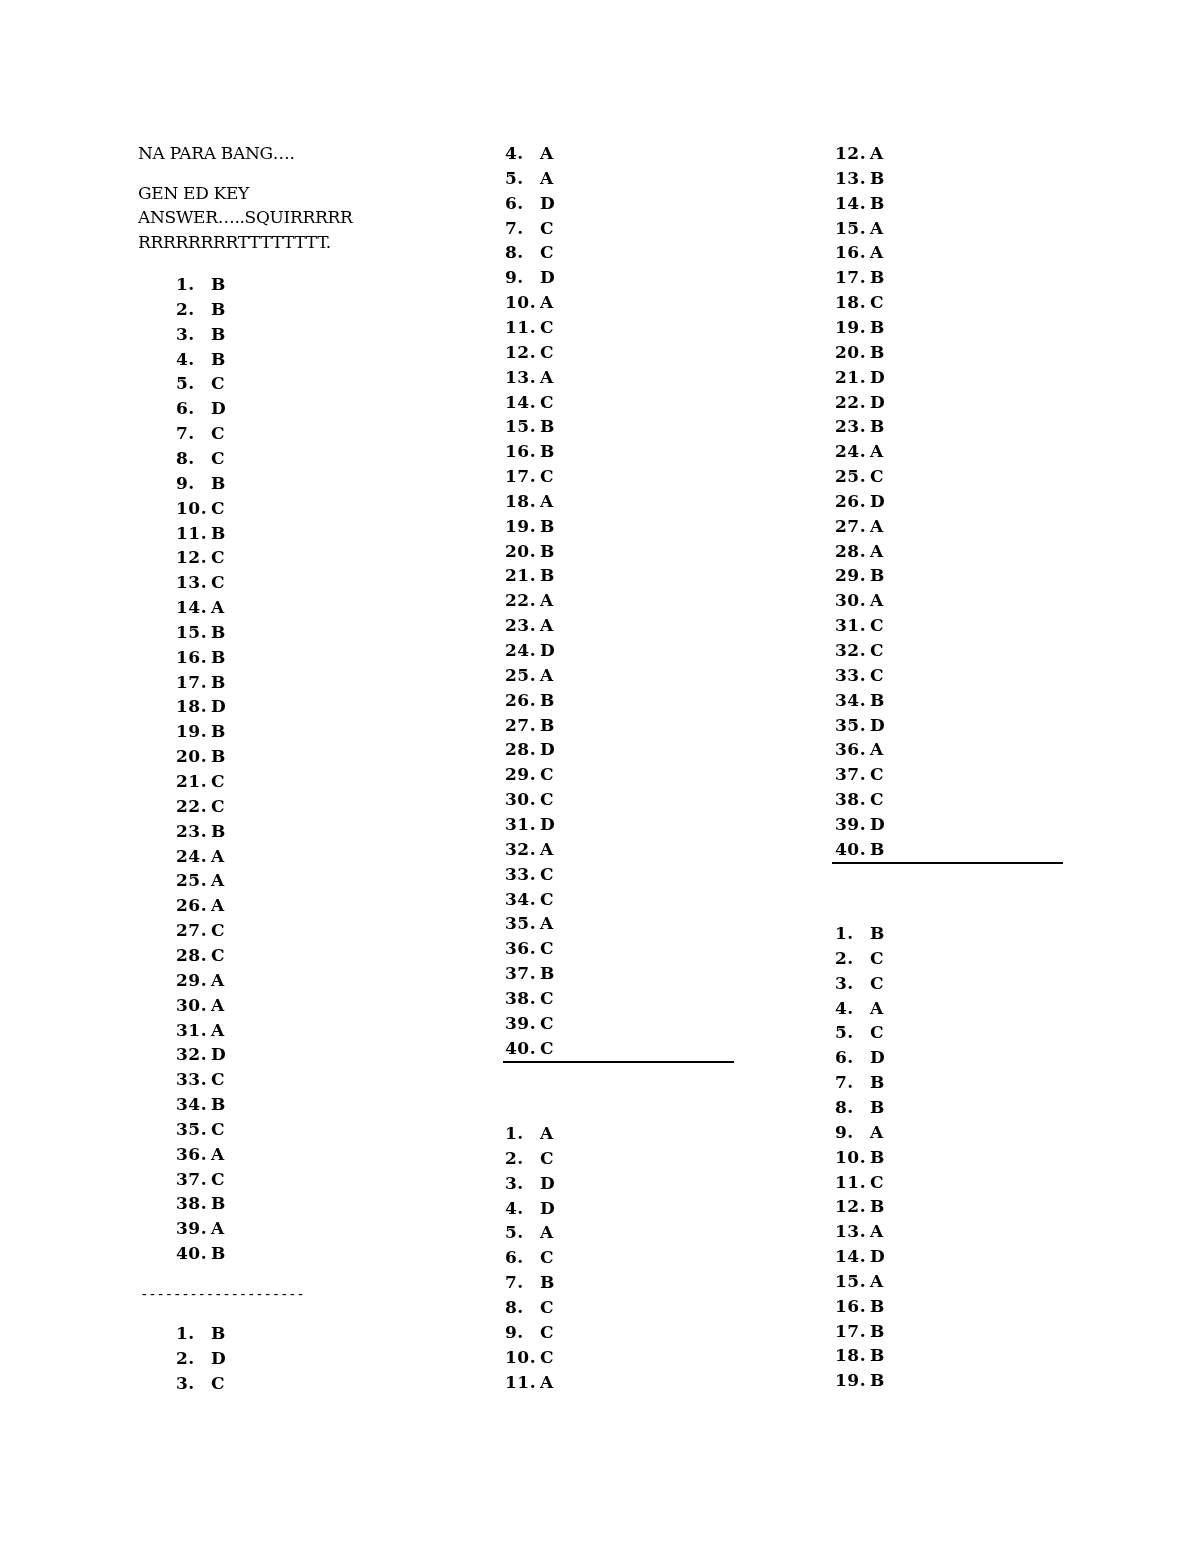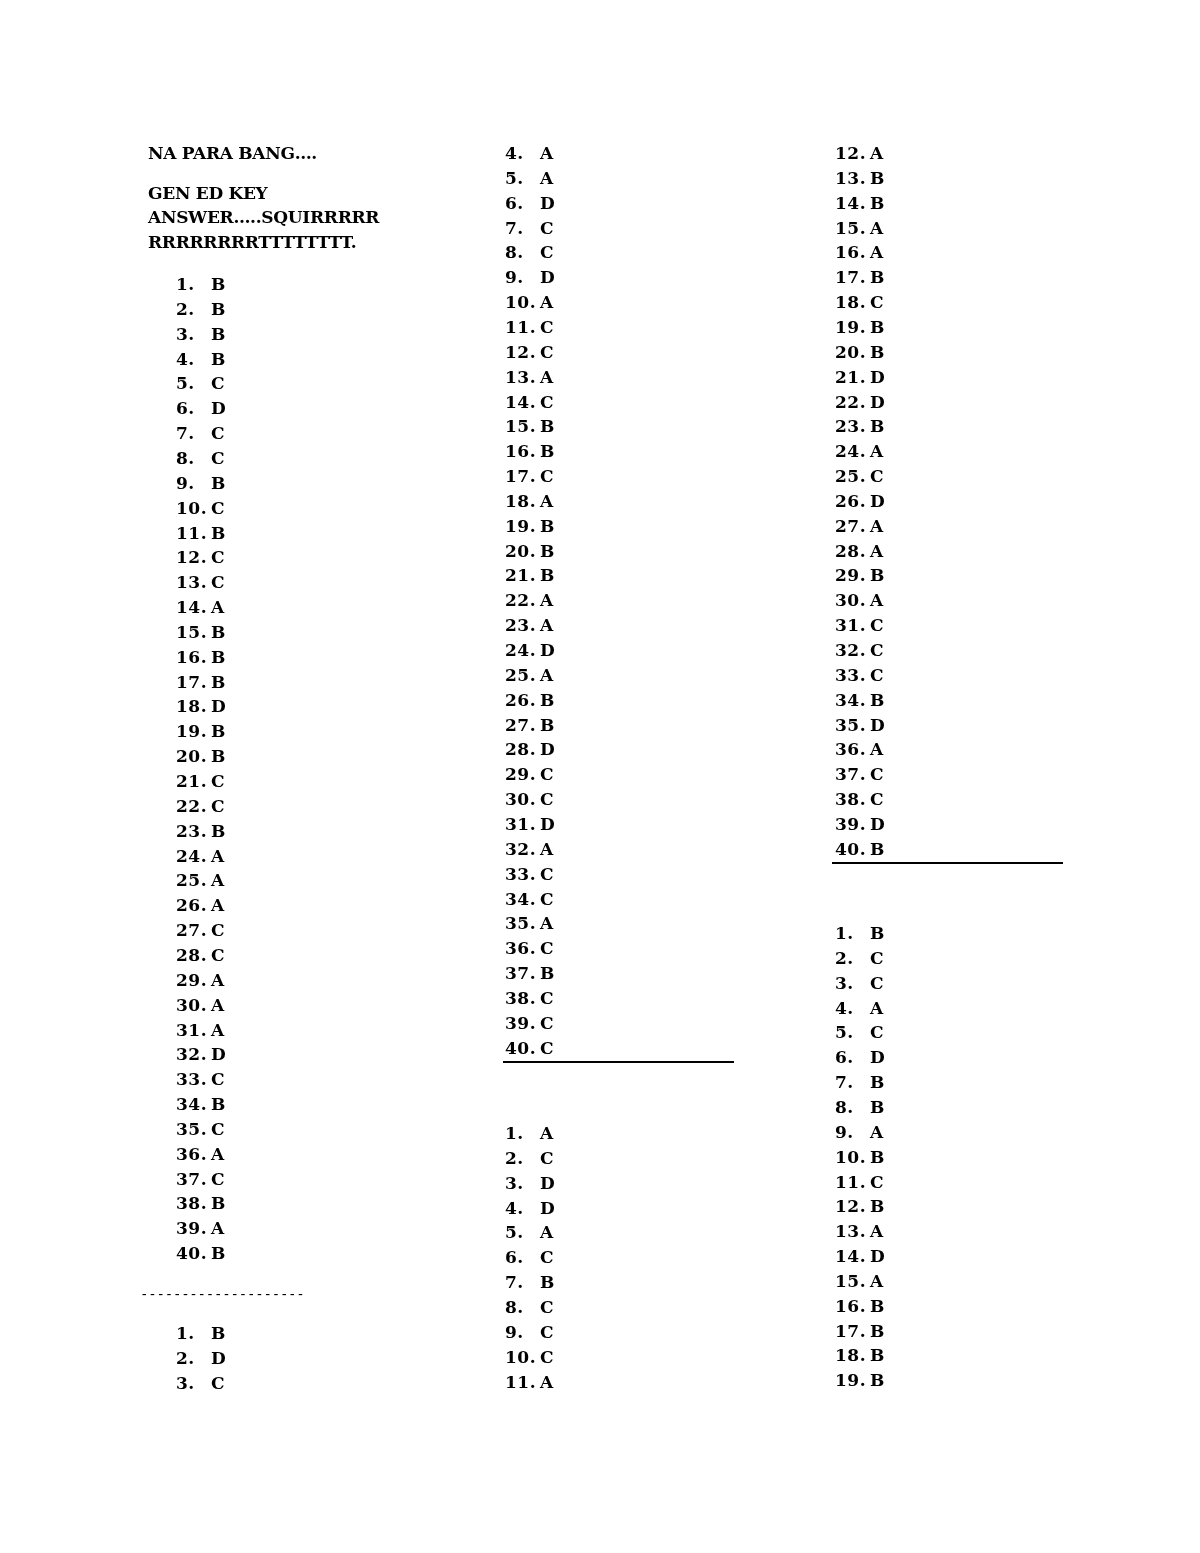--- a/index.html
+++ b/index.html
@@ -1,19 +1,19 @@
 <!DOCTYPE html>
 <html><head>
 <meta charset="utf-8">
 <style>
   html, body { margin:0; padding:0; background:#ffffff; }
   body { width:1200px; height:1553px; position:relative; overflow:hidden;
          font-family:"DejaVu Serif","Liberation Serif",serif; color:#000; }
   .page { position:absolute; left:0; top:0; width:1200px; height:1553px; background:#fff; }
-  .heading { position:absolute; left:148px; font-size:17px; font-weight:bold; line-height:24.8px;
+  .heading { position:absolute; left:138px; font-size:17px; font-weight:normal; line-height:24.8px;
              letter-spacing:-0.3px; white-space:nowrap; }
   .item { position:absolute; height:24.8px; line-height:24.8px; font-size:17px; font-weight:bold;
           white-space:nowrap; font-family:"DejaVu Serif","Liberation Serif",serif; }
   .num { position:absolute; left:0; letter-spacing:0.5px; }
   .ans { position:absolute; }
   .rule { position:absolute; height:2px; background:#000; }
   .dashes { position:absolute; left:140px; font-size:14px; letter-spacing:-0.2px; white-space:nowrap;
             font-family:"DejaVu Sans Mono","Liberation Mono",monospace; }
 </style>
 </head>

